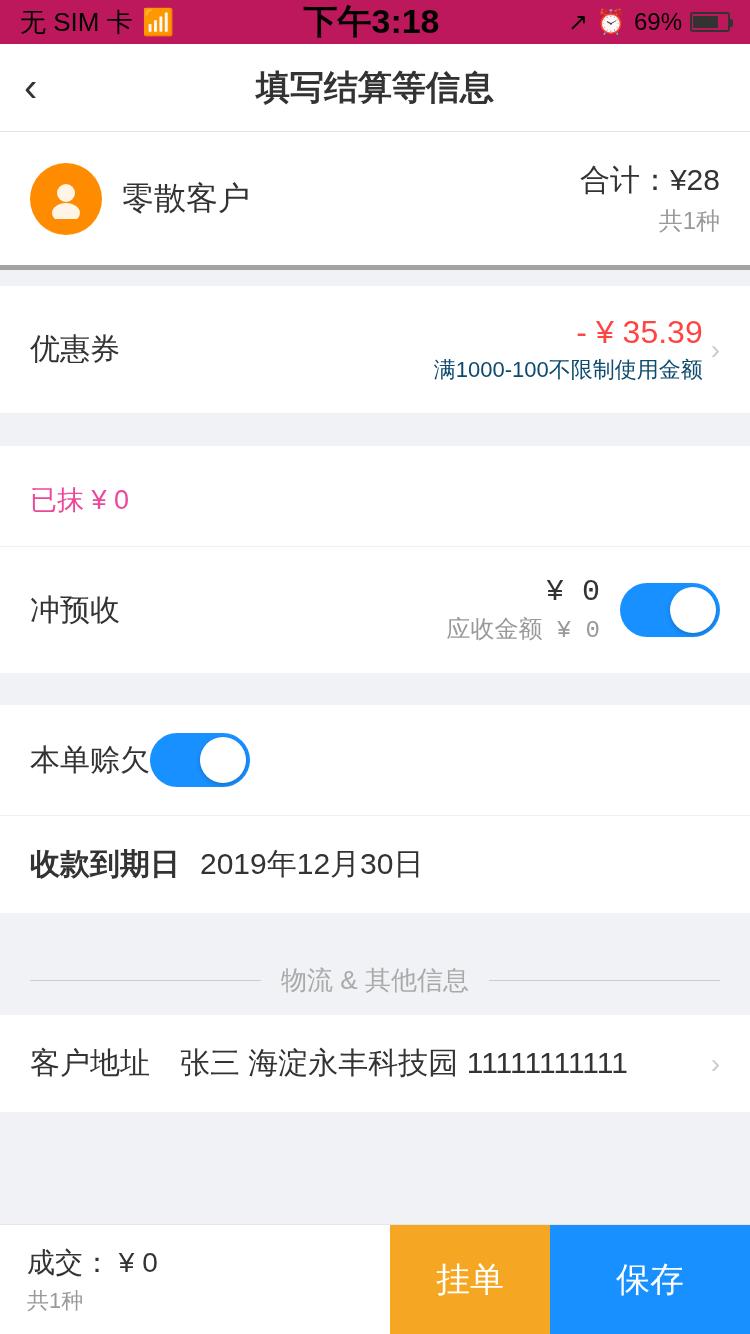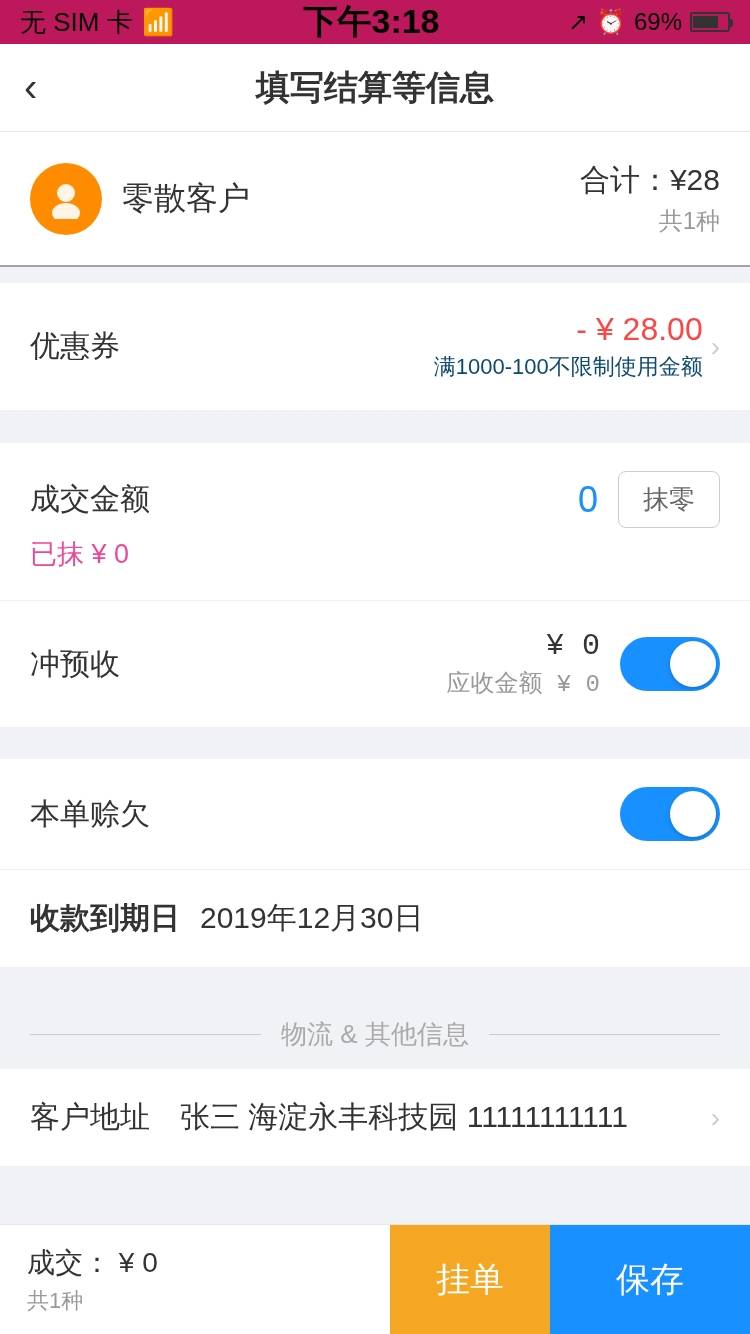--- a/index.html
+++ b/index.html
@@ -64,21 +64,21 @@
       margin-bottom: 16px;
     }
 
     
     .customer-row {
       background: #fff;
       padding: 28px 30px;
       display: flex;
       align-items: center;
       justify-content: space-between;
-      border-bottom: 2px solid #a3a3a3;
+      border-bottom: 5px solid #a3a3a3;
     }
     .customer-left {
       display: flex;
       align-items: center;
       gap: 20px;
     }
     .avatar {
       width: 72px;
       height: 72px;
       border-radius: 50%;
@@ -236,21 +236,21 @@
     }
 
     
     .debt-section {
       background: #fff;
       padding: 28px 30px;
     }
     .debt-row {
       display: flex;
       align-items: center;
-      justify-content: space-between;
+      justify-content: flex-start;
     }
 
     
     .duedate-section {
       background: #fff;
       padding: 28px 30px;
       border-top: 1px solid #f0f0f0;
     }
     .duedate-row {
       display: flex;
@@ -404,39 +404,32 @@
         <div class="total-count">共1种</div>
       </div>
     </div>
   </div>
 
   <div class="card">
     <div class="coupon-row">
       <span class="row-label">优惠券</span>
       <div class="coupon-right-wrap">
         <div class="coupon-right">
-          <div class="coupon-discount">- ¥ 28.00</div>
+          <div class="coupon-discount">- ¥ 35.39</div>
           <div class="coupon-desc">满1000-100不限制使用金额</div>
         </div>
         <span class="chevron-right">›</span>
       </div>
     </div>
   </div>
 
   <div class="section-divider"></div>
 
   <div class="card">
     <div class="amount-section">
-      <div class="amount-row">
-        <span class="row-label">成交金额</span>
-        <div class="amount-right">
-          <span class="amount-value">0</span>
-          <button class="round-btn">抹零</button>
-        </div>
-      </div>
       <div class="amount-sub">已抹  ¥ 0</div>
     </div>
 
     <div class="prepay-section">
       <div class="prepay-row">
         <span class="row-label">冲预收</span>
         <div class="prepay-right">
           <div class="prepay-values">
             <div class="prepay-main">¥ 0</div>
             <div class="prepay-sub">应收金额 ¥ 0</div>

